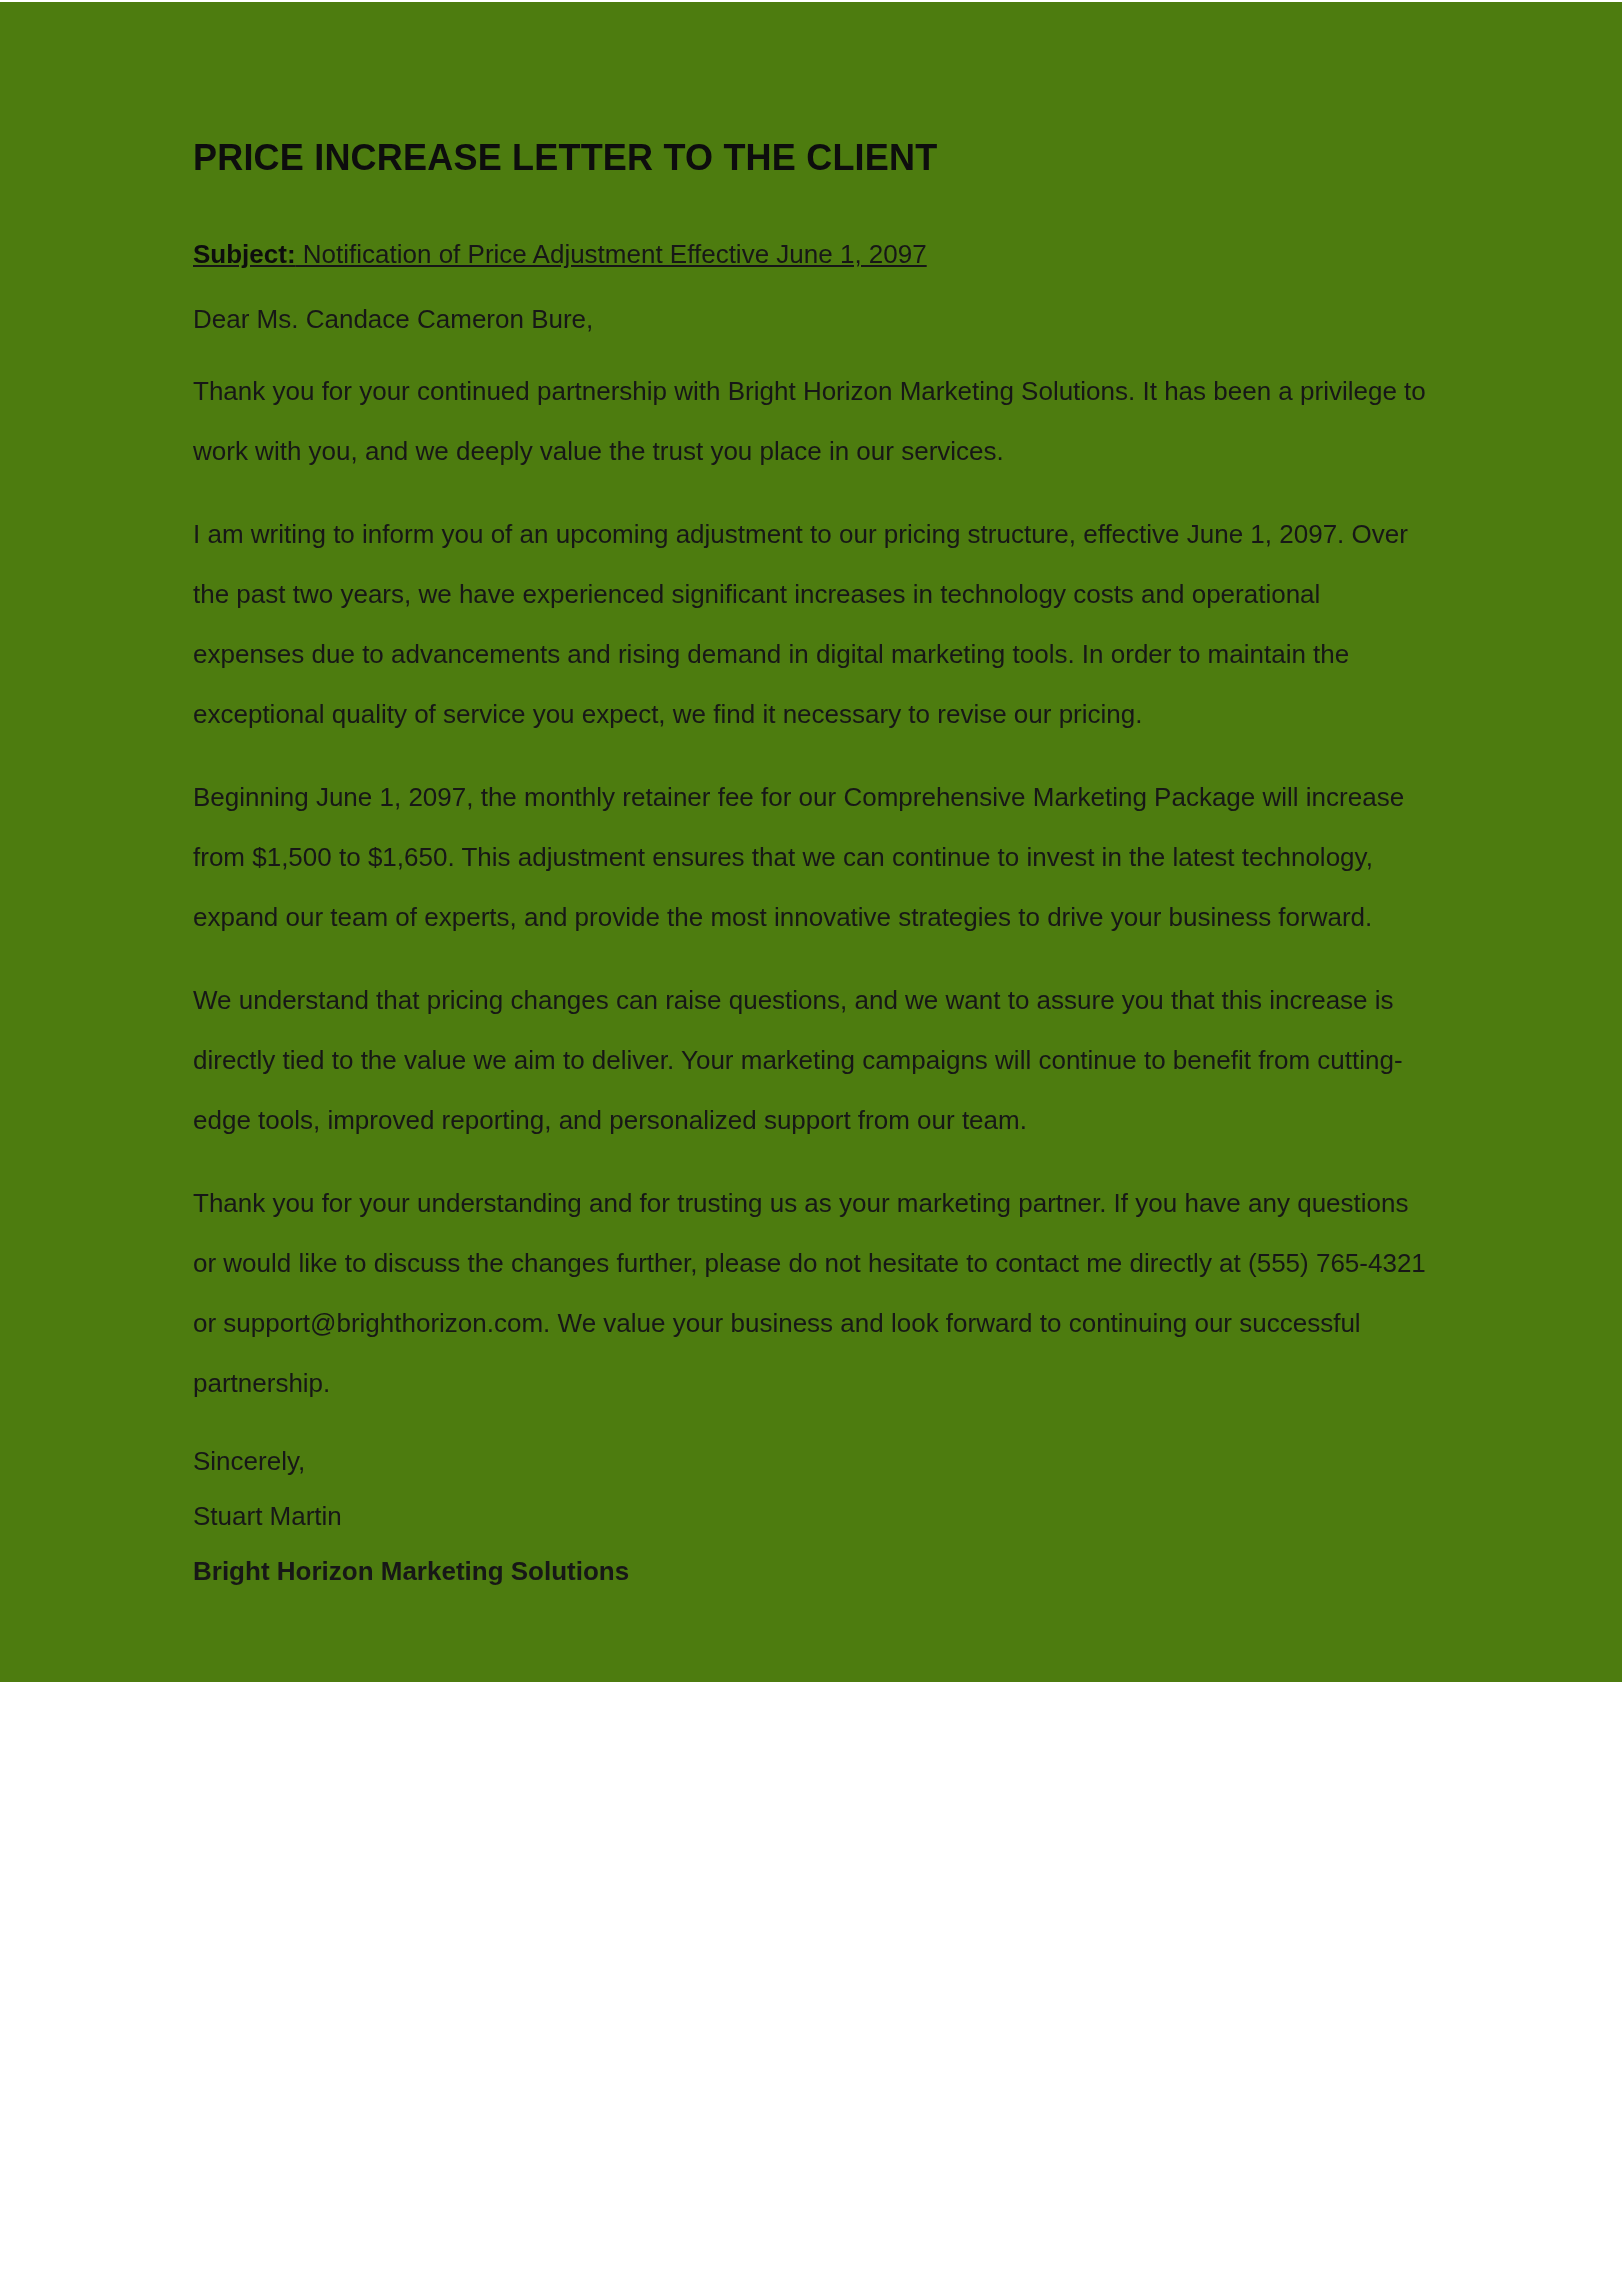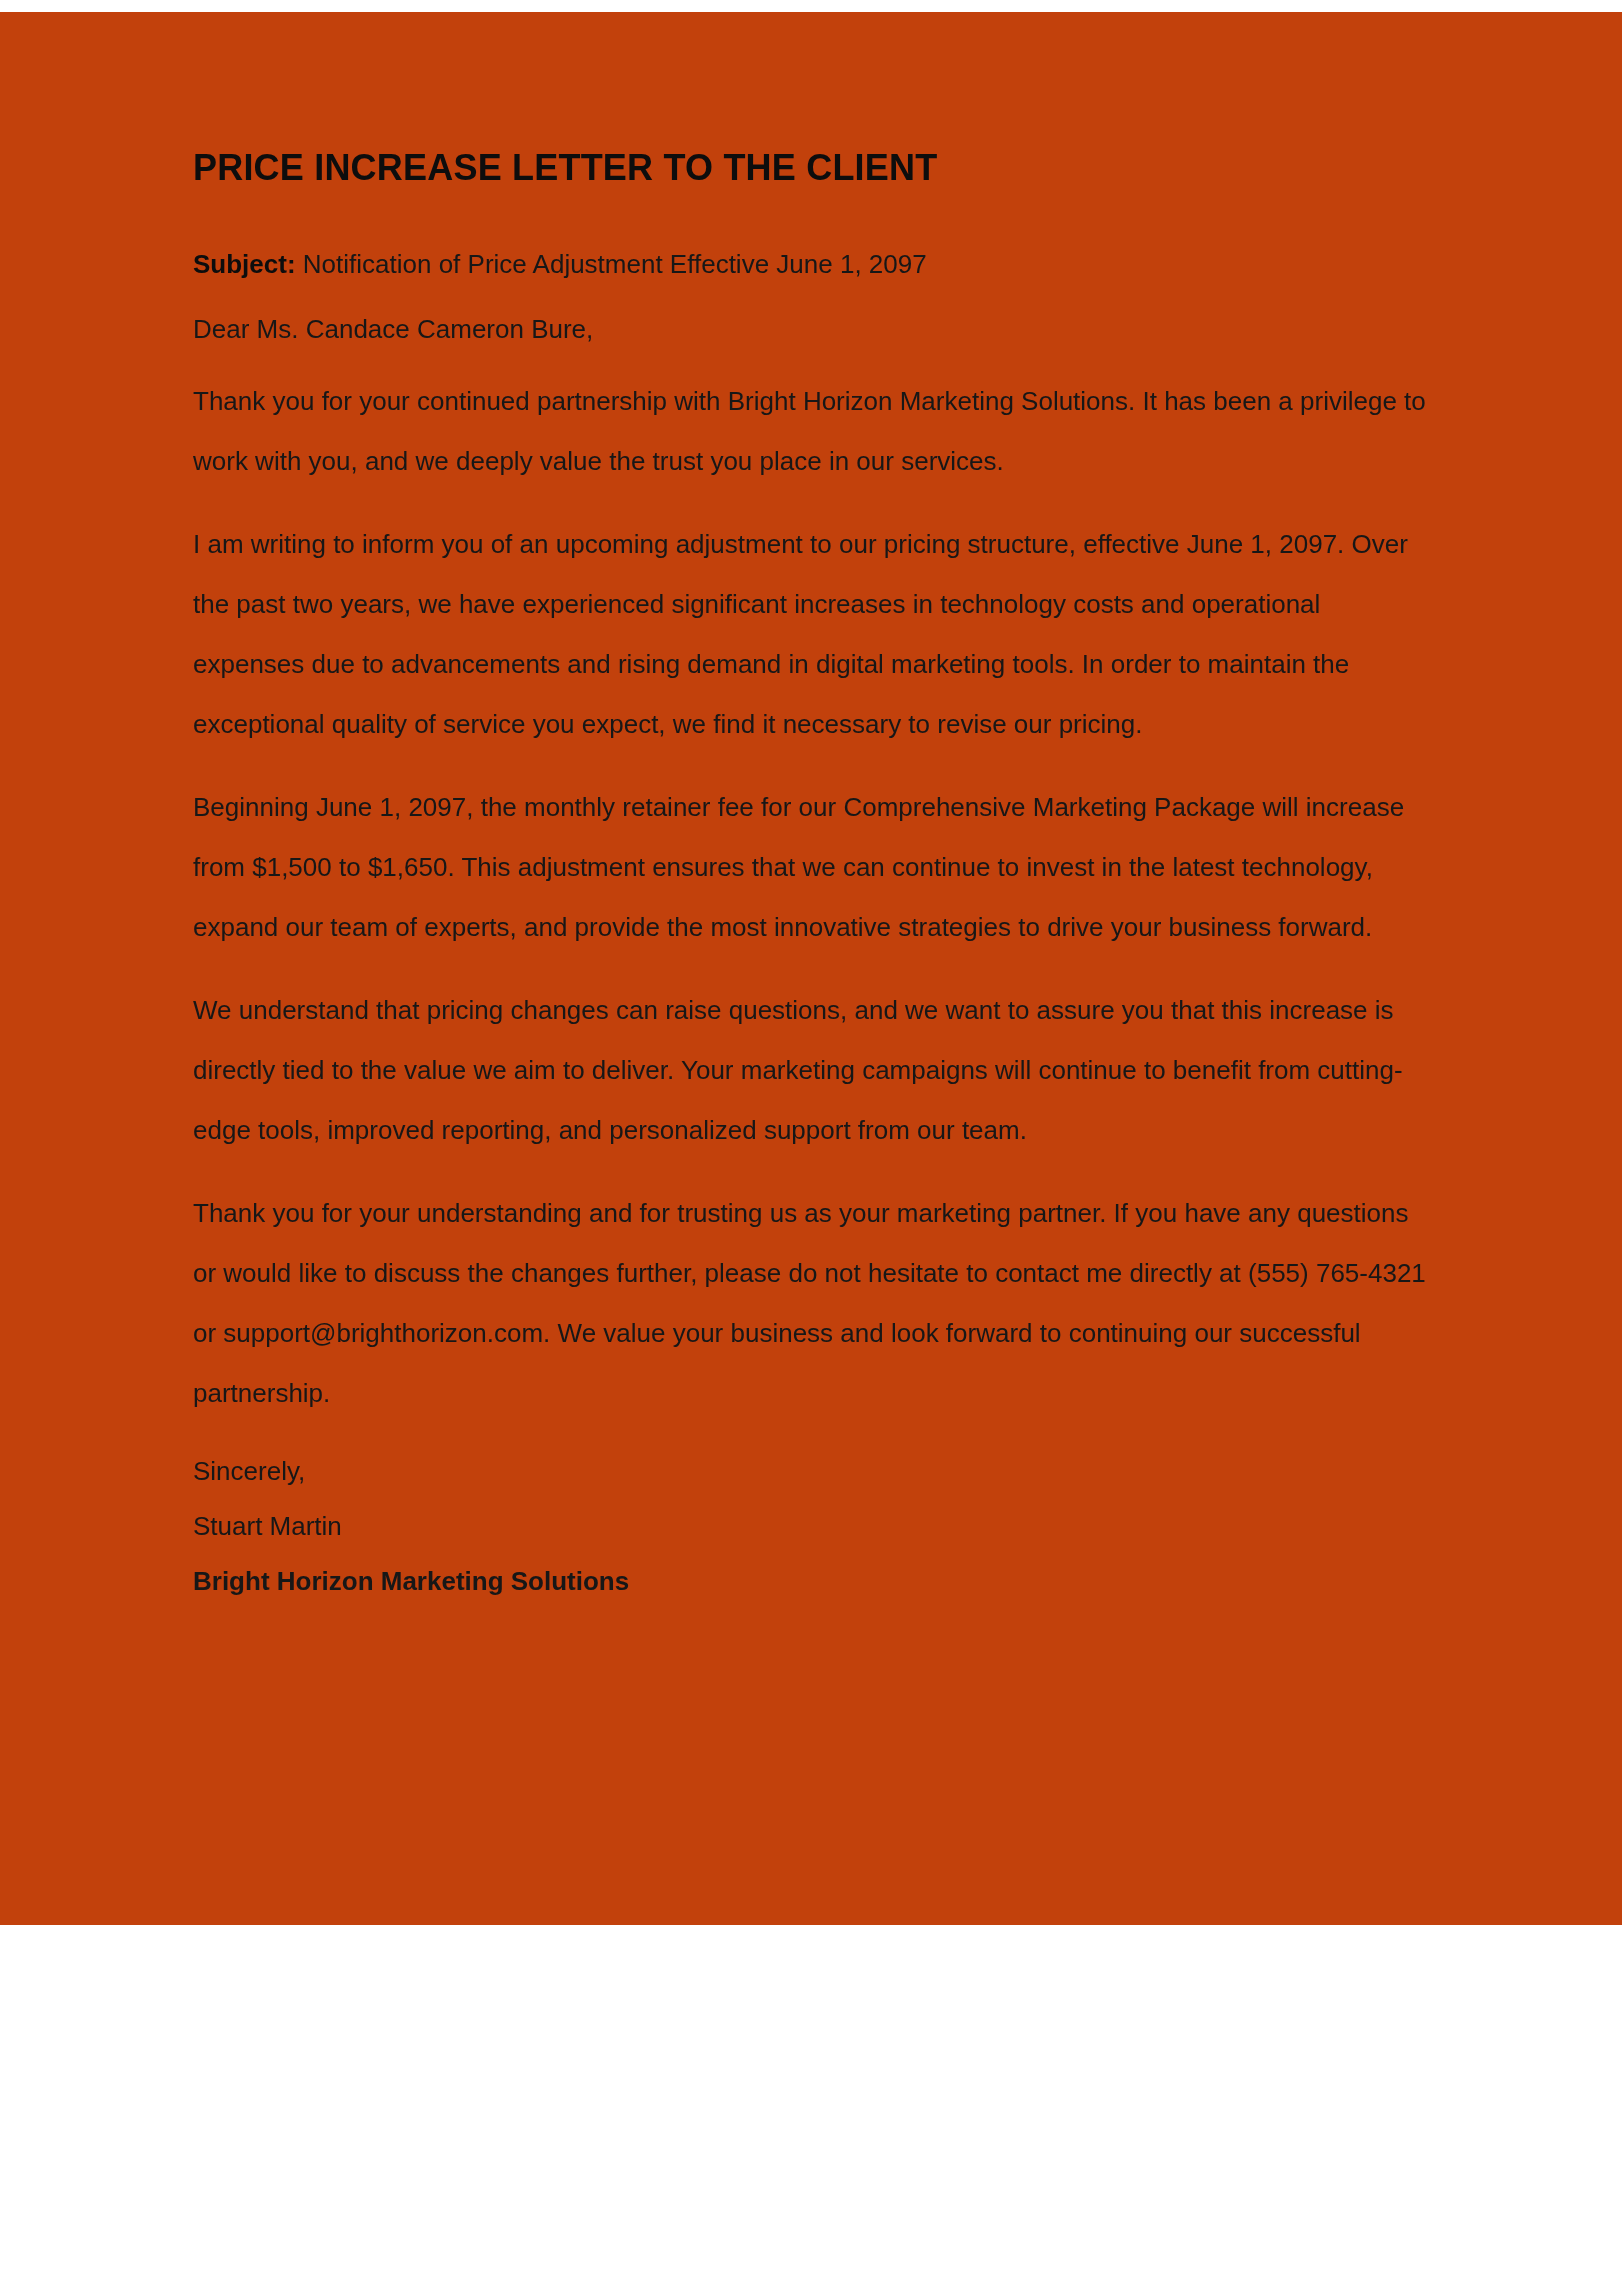--- a/index.html
+++ b/index.html
@@ -9,24 +9,24 @@
   }
   body {
     width: 1623px;
     height: 2293px;
     position: relative;
     font-family: "Liberation Sans", sans-serif;
     -webkit-font-smoothing: antialiased;
   }
   .page {
     position: absolute;
-    top: 12px; left: 0;
+    top: 2px; left: 0;
     width: 1623px;
-    height: 1913px;
-    background: #c2410c;
+    height: 1680px;
+    background: #4d7c0f;
     overflow: hidden;
   }
   .content {
     position: absolute;
     left: 193px;
     top: 134px;
     width: 1236px;
   }
   .doc-title {
     font-size: 36px;
@@ -44,20 +44,21 @@
     margin: 0 0 23px 0;
     text-align: left;
     font-stretch: condensed;
   }
   .para.tight {
     line-height: 47px;
     margin-bottom: 18px;
   }
   .subject-line {
     margin-bottom: 22.4px;
+    text-decoration: underline;
   }
   .subject-label {
     font-weight: bold;
     color: #0d0d0d;
   }
   .salutation {
     margin-bottom: 25px;
   }
   .sign-block {
     margin-top: 30px;

